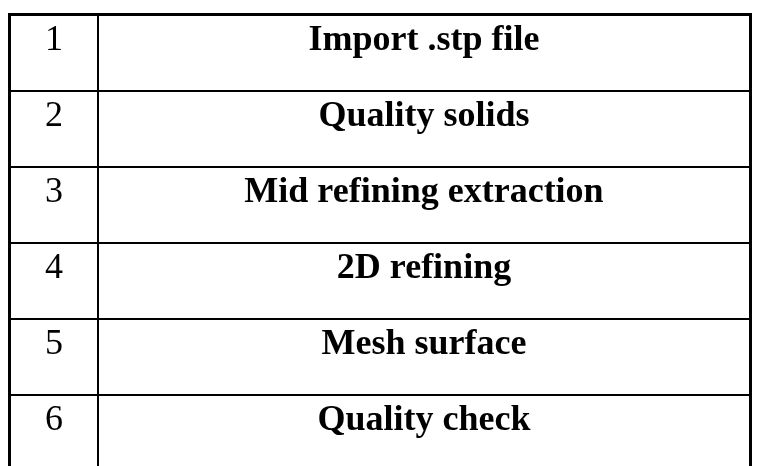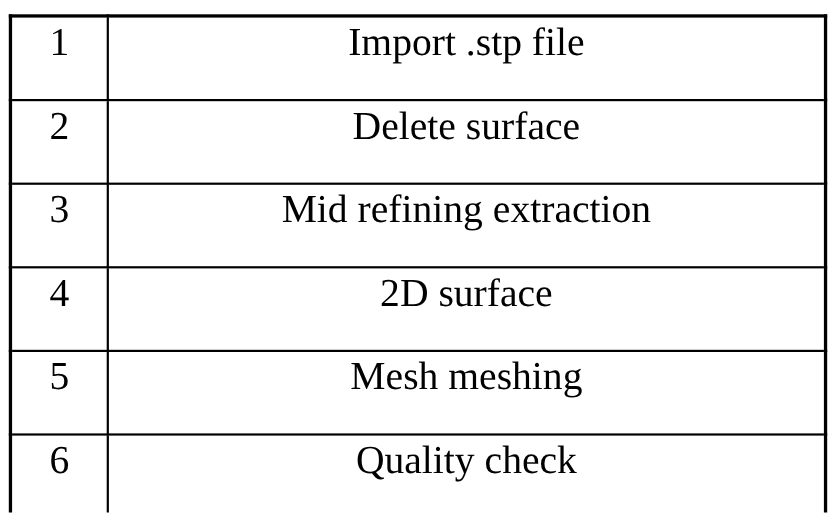--- a/index.html
+++ b/index.html
@@ -40,47 +40,48 @@
     color: #000000;
     height: 73px;
     overflow: hidden;
     white-space: nowrap;
   }
   td.col-num {
     width: 78px;
   }
   td.col-label {
     width: auto;
+    font-weight: bold;
   }
 </style>
 </head>
 <body>
 
 <div class="page">
   <table class="steps-table">
     <tbody>
       <tr>
         <td class="col-num">1</td>
         <td class="col-label">Import .stp file</td>
       </tr>
       <tr>
         <td class="col-num">2</td>
-        <td class="col-label">Delete surface</td>
+        <td class="col-label">Quality solids</td>
       </tr>
       <tr>
         <td class="col-num">3</td>
         <td class="col-label">Mid refining extraction</td>
       </tr>
       <tr>
         <td class="col-num">4</td>
-        <td class="col-label">2D surface</td>
+        <td class="col-label">2D refining</td>
       </tr>
       <tr>
         <td class="col-num">5</td>
-        <td class="col-label">Mesh meshing</td>
+        <td class="col-label">Mesh surface</td>
       </tr>
       <tr>
         <td class="col-num">6</td>
         <td class="col-label">Quality check</td>
       </tr>
     </tbody>
   </table>
 </div>
 
 </body></html>

